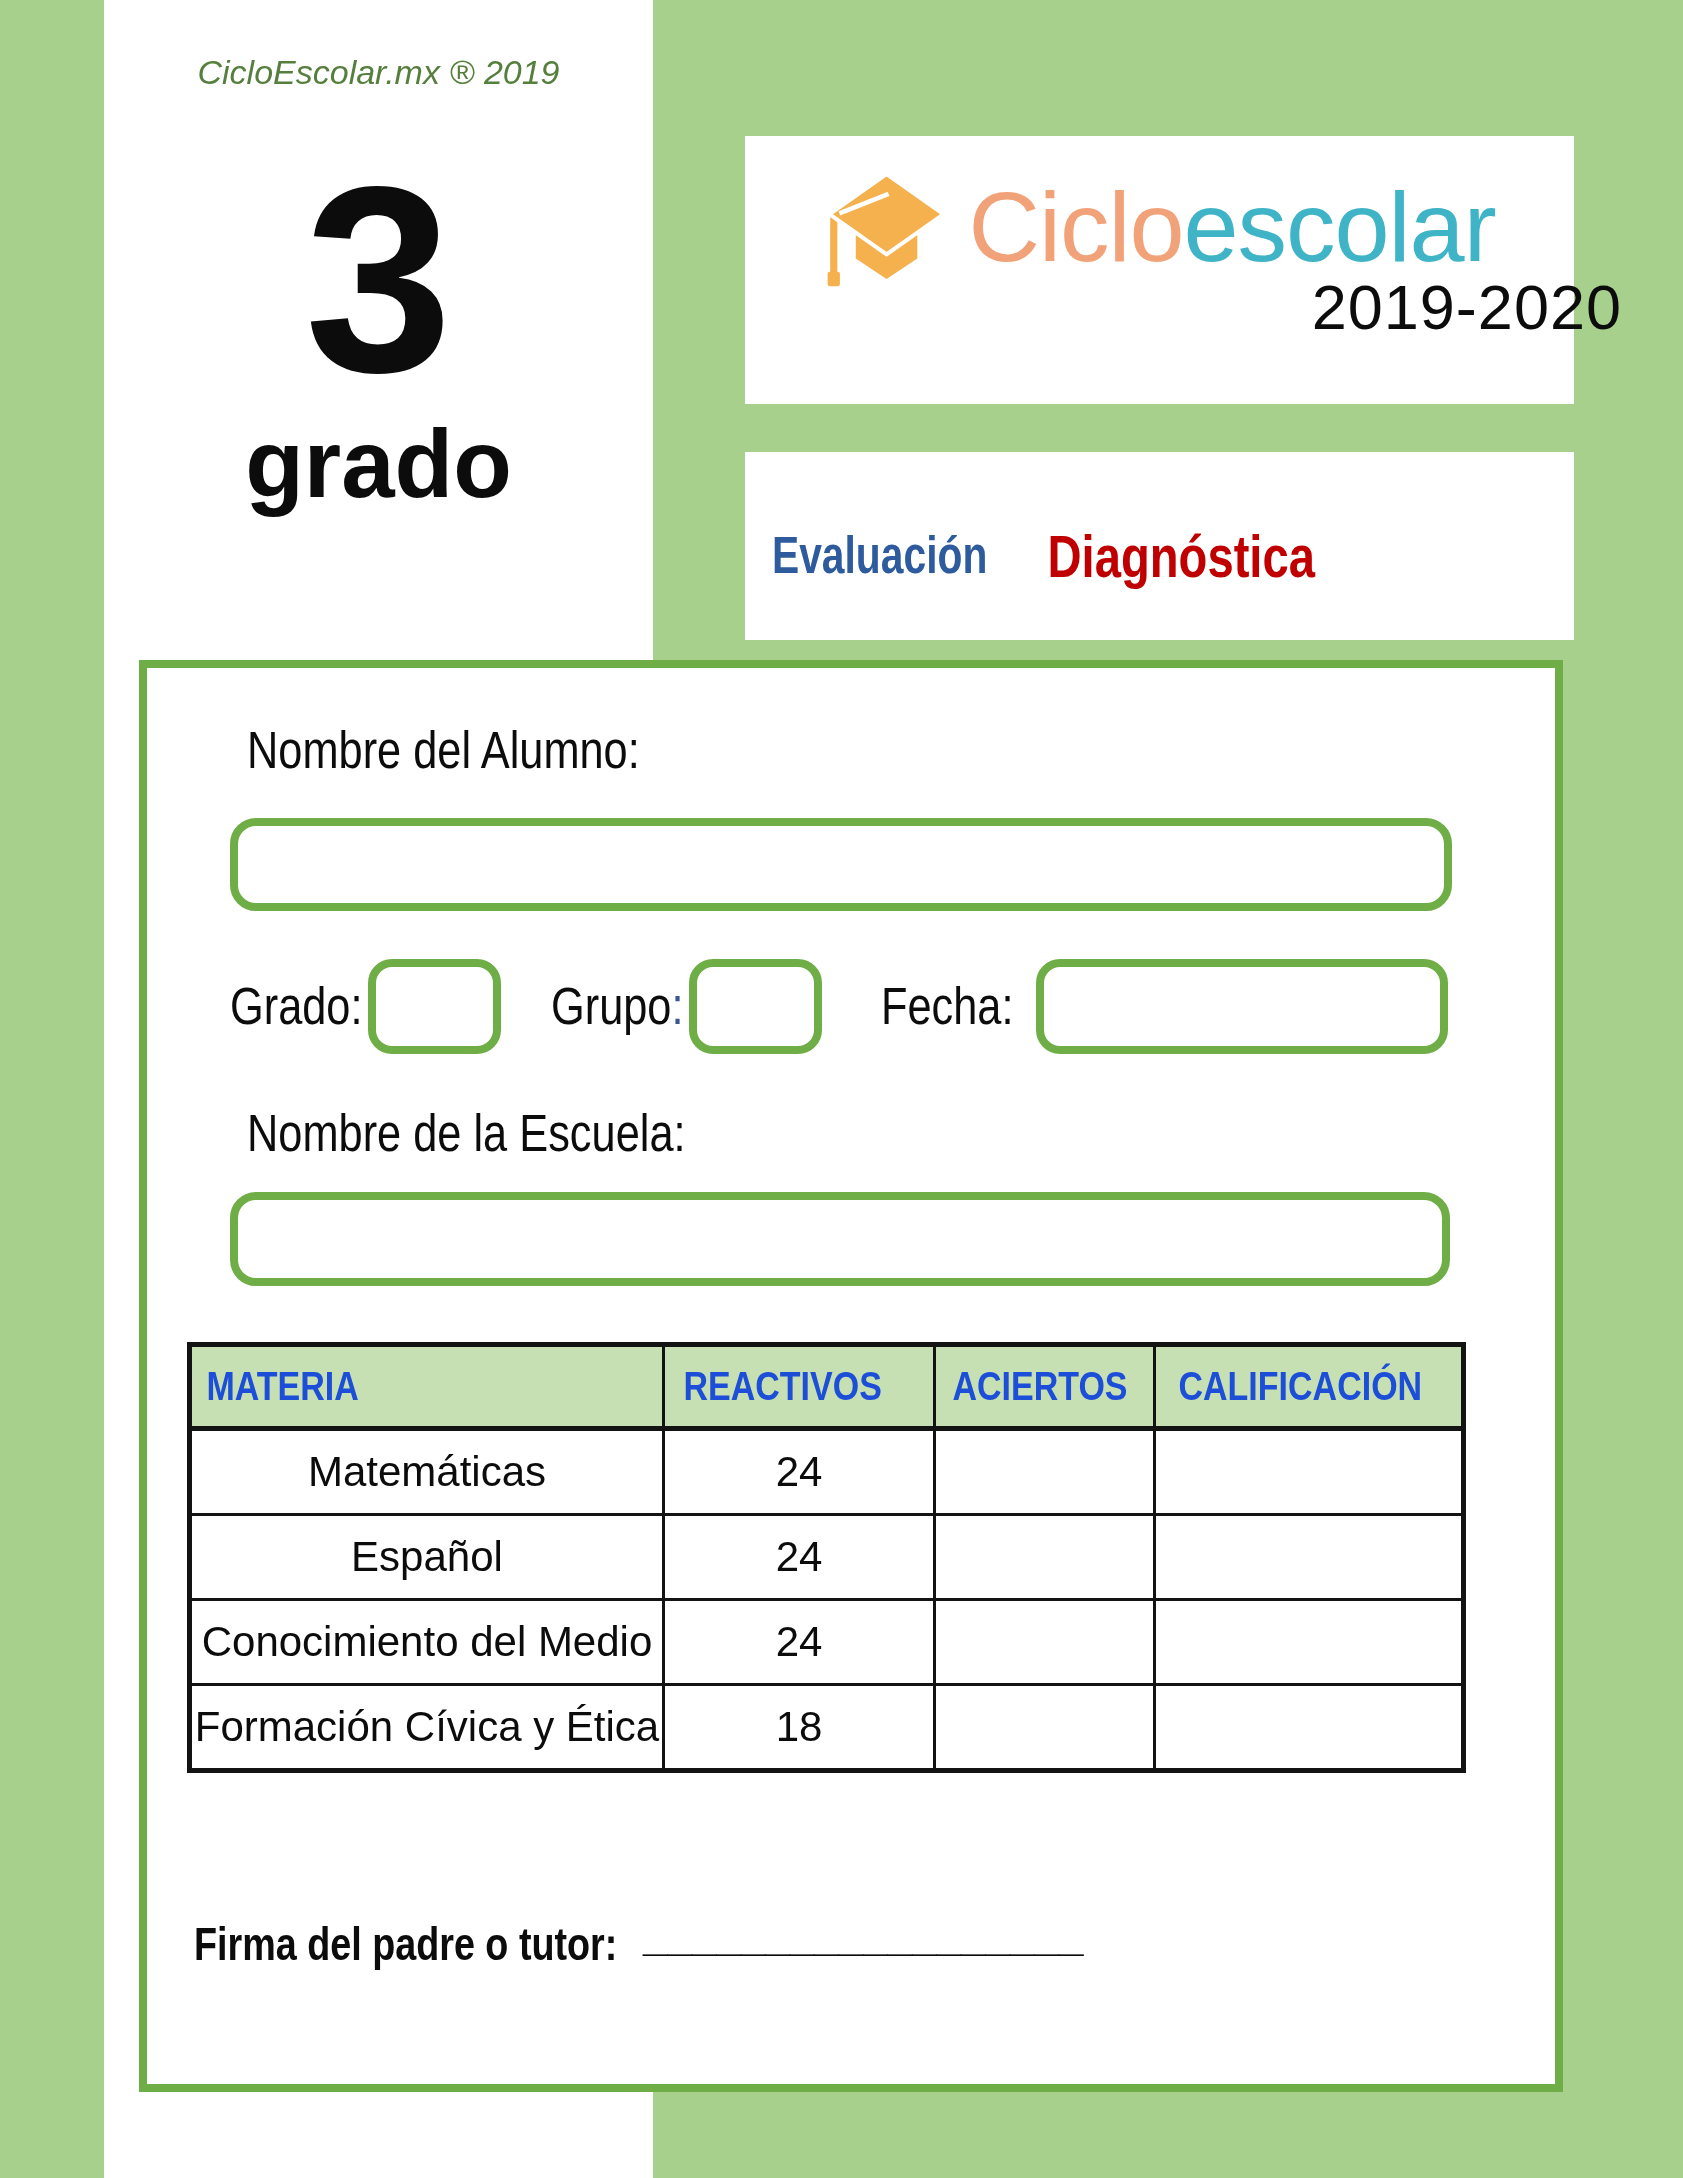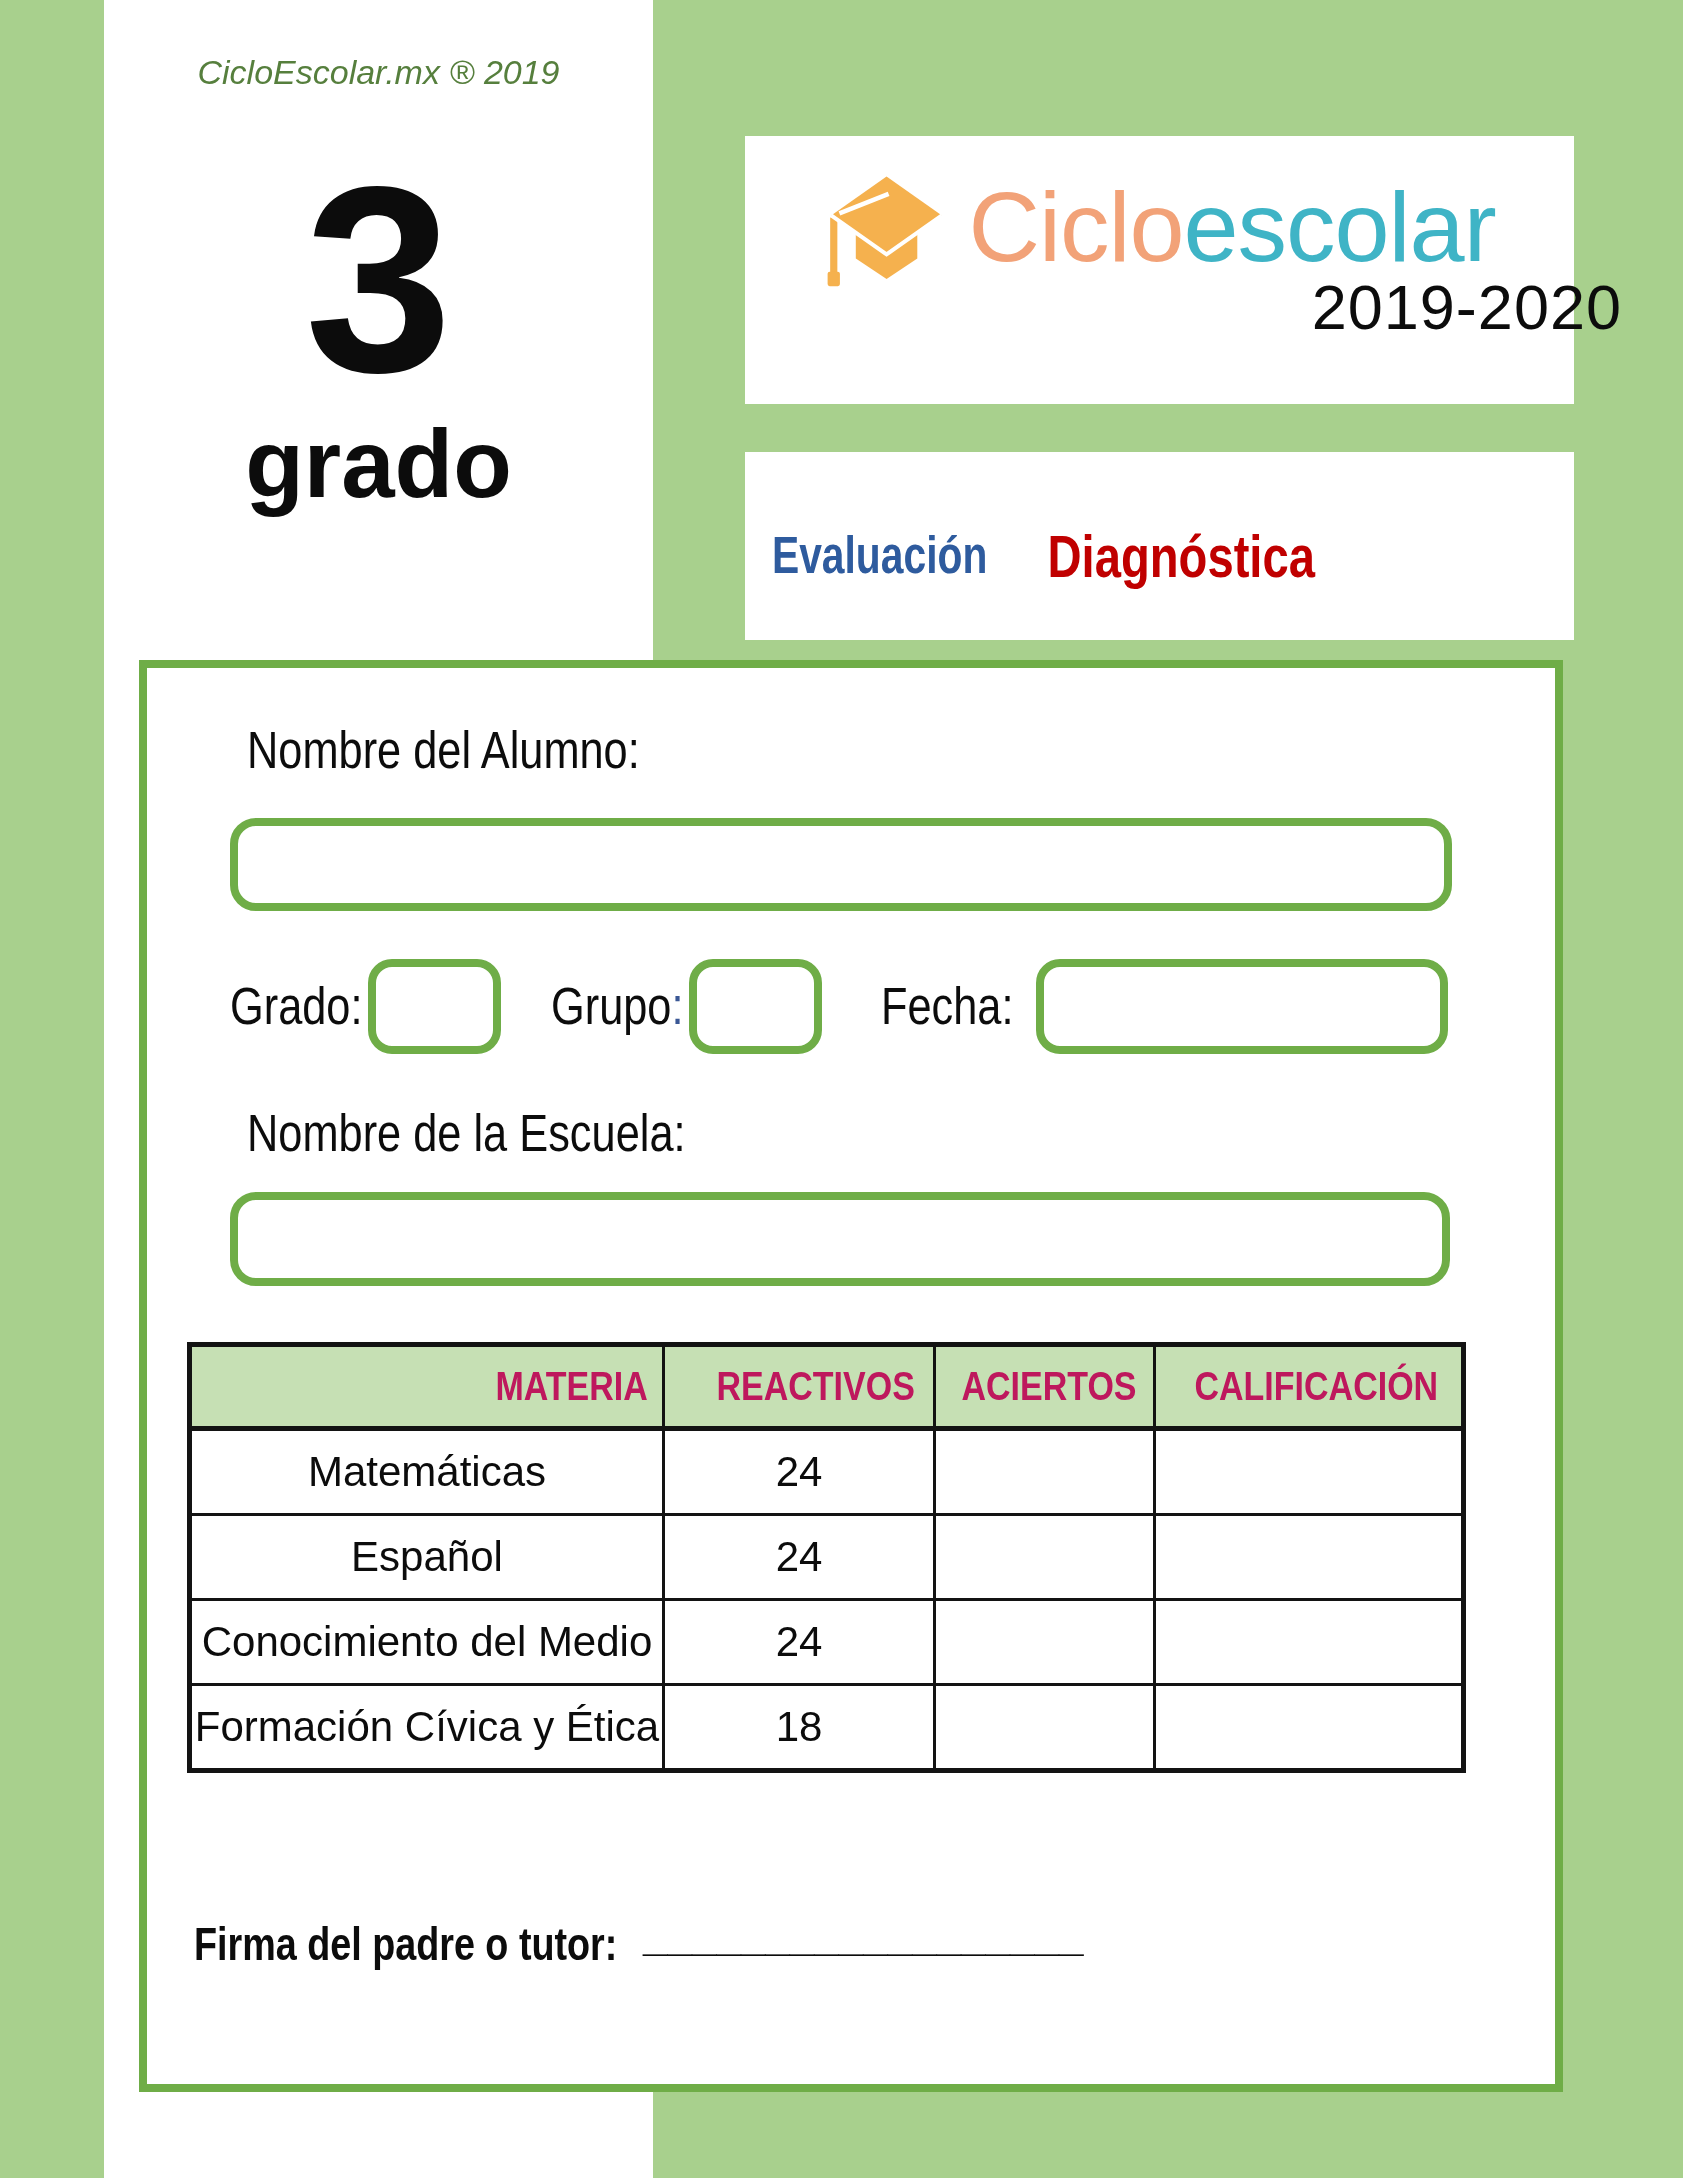--- a/index.html
+++ b/index.html
@@ -69,21 +69,21 @@
   .row-slot{position:absolute;top:2px;height:95px;border-radius:24px;}
   .blue-colon{color:var(--c-colon_blue,#3A5795);}
   .scores-table{
     position:absolute;left:40px;top:674px;width:1274px;
     border-collapse:collapse;table-layout:fixed;
     border:5px solid #131313;
   }
   .scores-table th{
     background:var(--c-table_header_bg,#C6E0B4);
     border:3px solid #131313;border-bottom-width:5px;
-    height:77px;font-size:40px;font-weight:700;text-align:right;color:#be185d;
+    height:77px;font-size:40px;font-weight:700;text-align:left;color:#1d4ed8;
   }
   .scores-table th .hdr{display:inline-block;transform:scaleX(.85);transform-origin:center;white-space:nowrap;}
   .scores-table td{
     border:3px solid #131313;height:80px;font-size:42px;text-align:center;
     vertical-align:middle;color:#0c0c0c;background:#fff;
   }
   .signature-row{position:absolute;left:0;top:1249px;width:100%;height:69px;}
   .signature-label{
     position:absolute;left:47px;top:0;font-size:46px;font-weight:700;white-space:nowrap;
     transform:scaleX(.82);transform-origin:left top;color:#0c0c0c;

